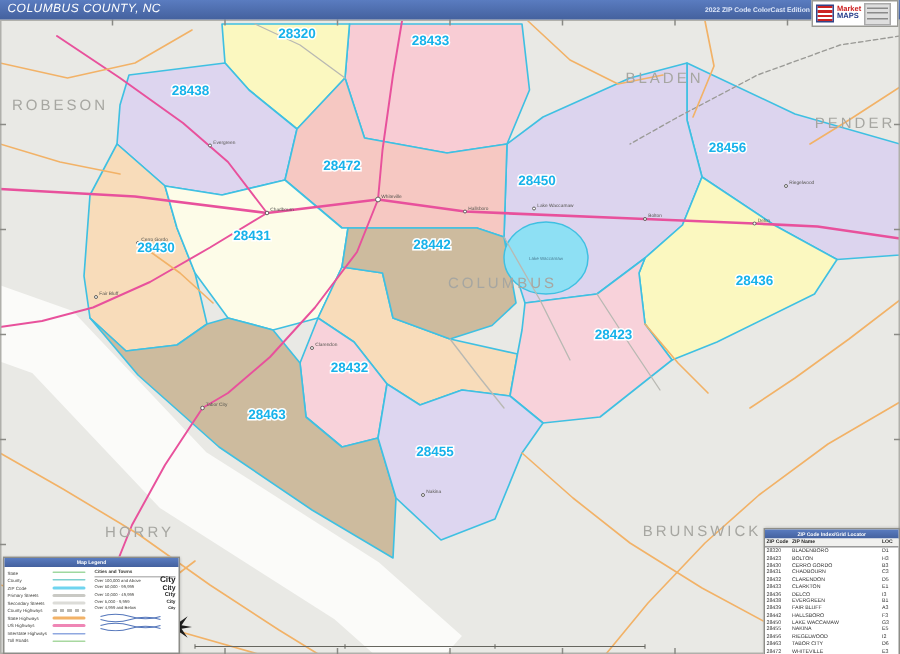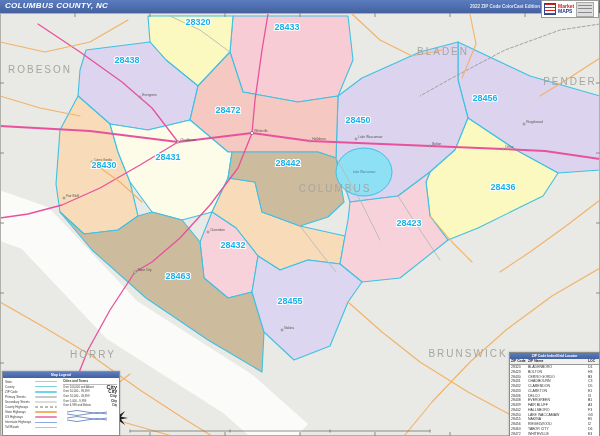--- a/index.html
+++ b/index.html
@@ -6,21 +6,21 @@
   body{
     width:600px;height:436px;position:relative;overflow:hidden;
     font-family:"Liberation Sans",sans-serif;background:#e9e9e5;
   }
   
   #header{
     position:absolute;top:0;left:0;width:600px;height:13px;
     background:linear-gradient(#5a7cc0,#44619e);z-index:30;
   }
   #header .title{
-    position:absolute;left:5px;top:1px;font-size:8px;font-weight:bold;
+    position:absolute;left:5px;top:1px;font-size:8px;font-weight:normal;
     color:#ffffff;letter-spacing:.3px;font-style:italic;text-align:center;
   }
   #header .edition{
     position:absolute;right:60px;top:4px;font-size:4.5px;color:#dfe8fa;font-weight:bold;
   }
   #logo{
     position:absolute;right:1px;top:0;width:56px;height:16px;background:#ffffff;
     border:0.5px solid #9a9a94;z-index:40;display:flex;align-items:center;
   }
   #logo .mark{width:10px;height:10px;margin-left:2px;background:

